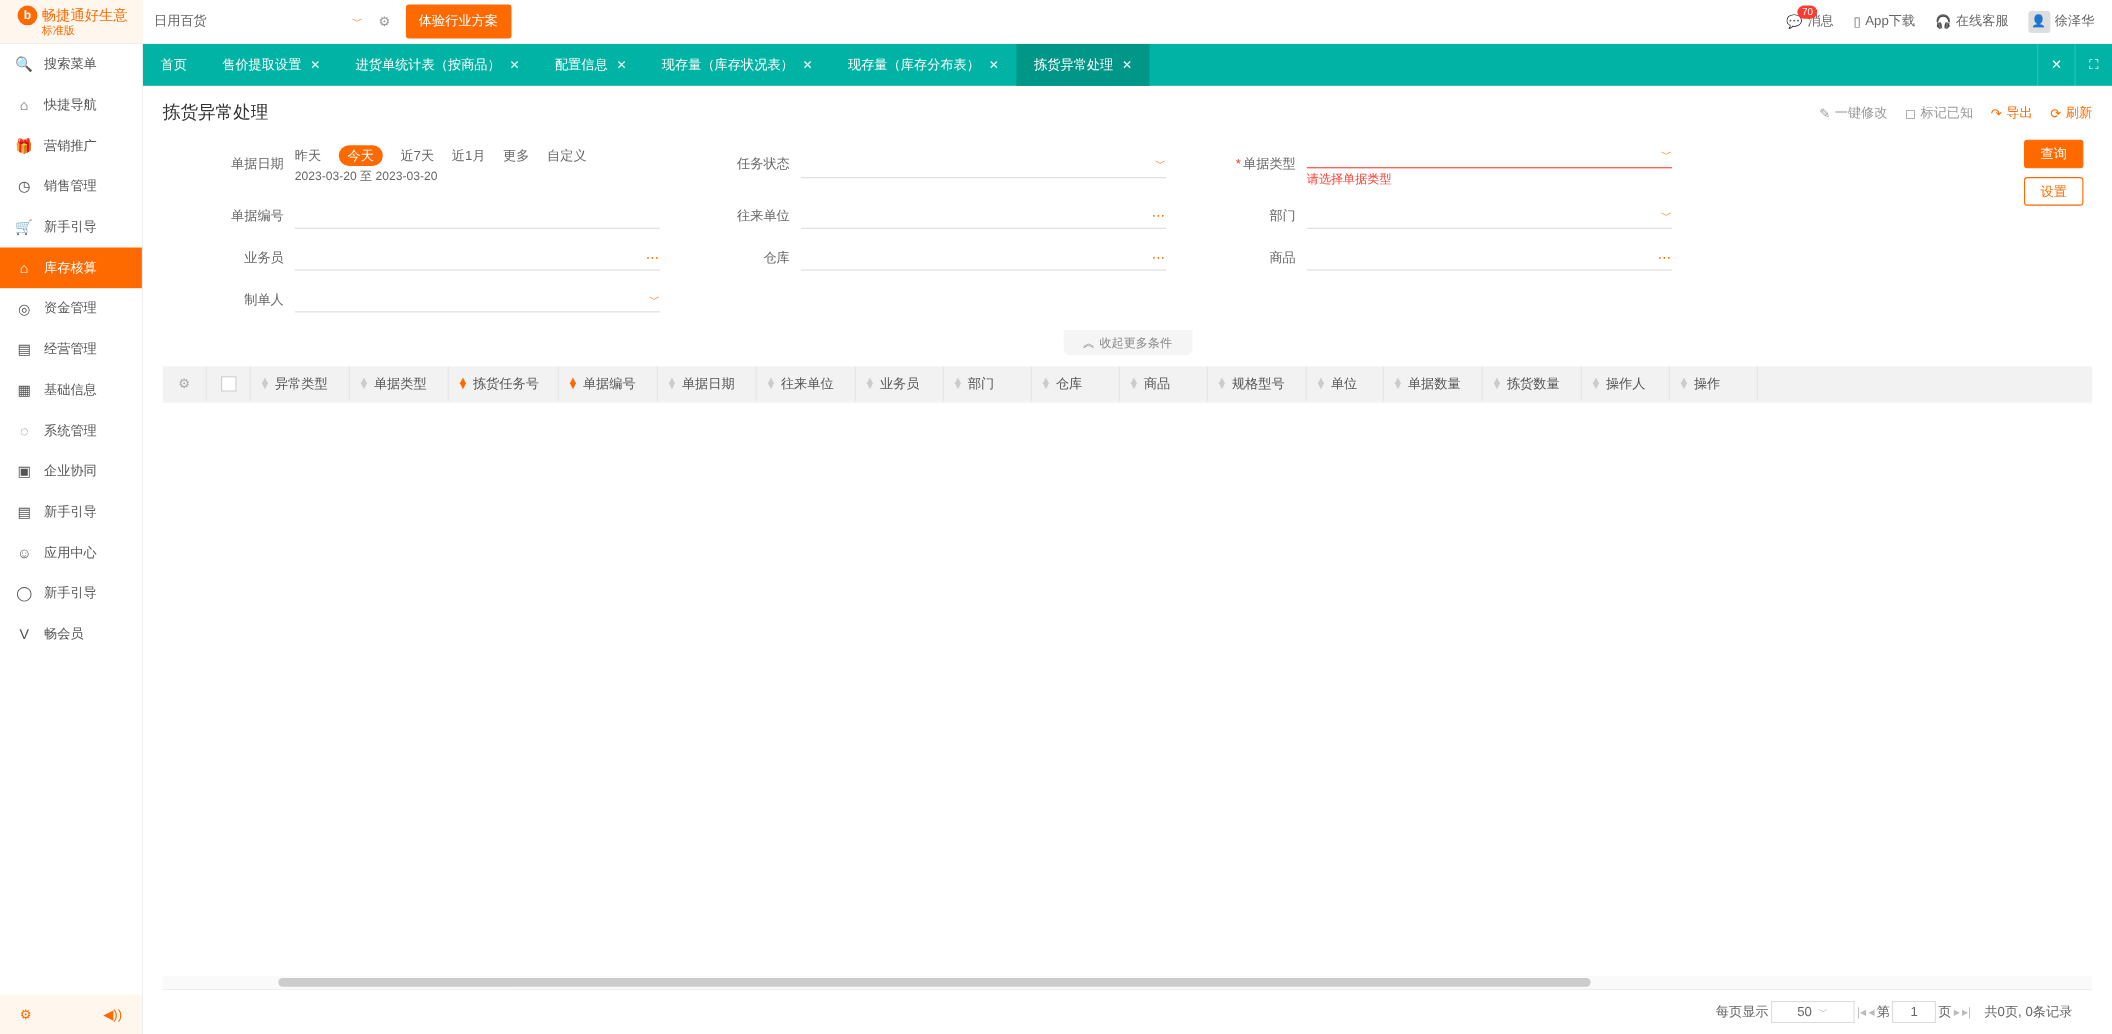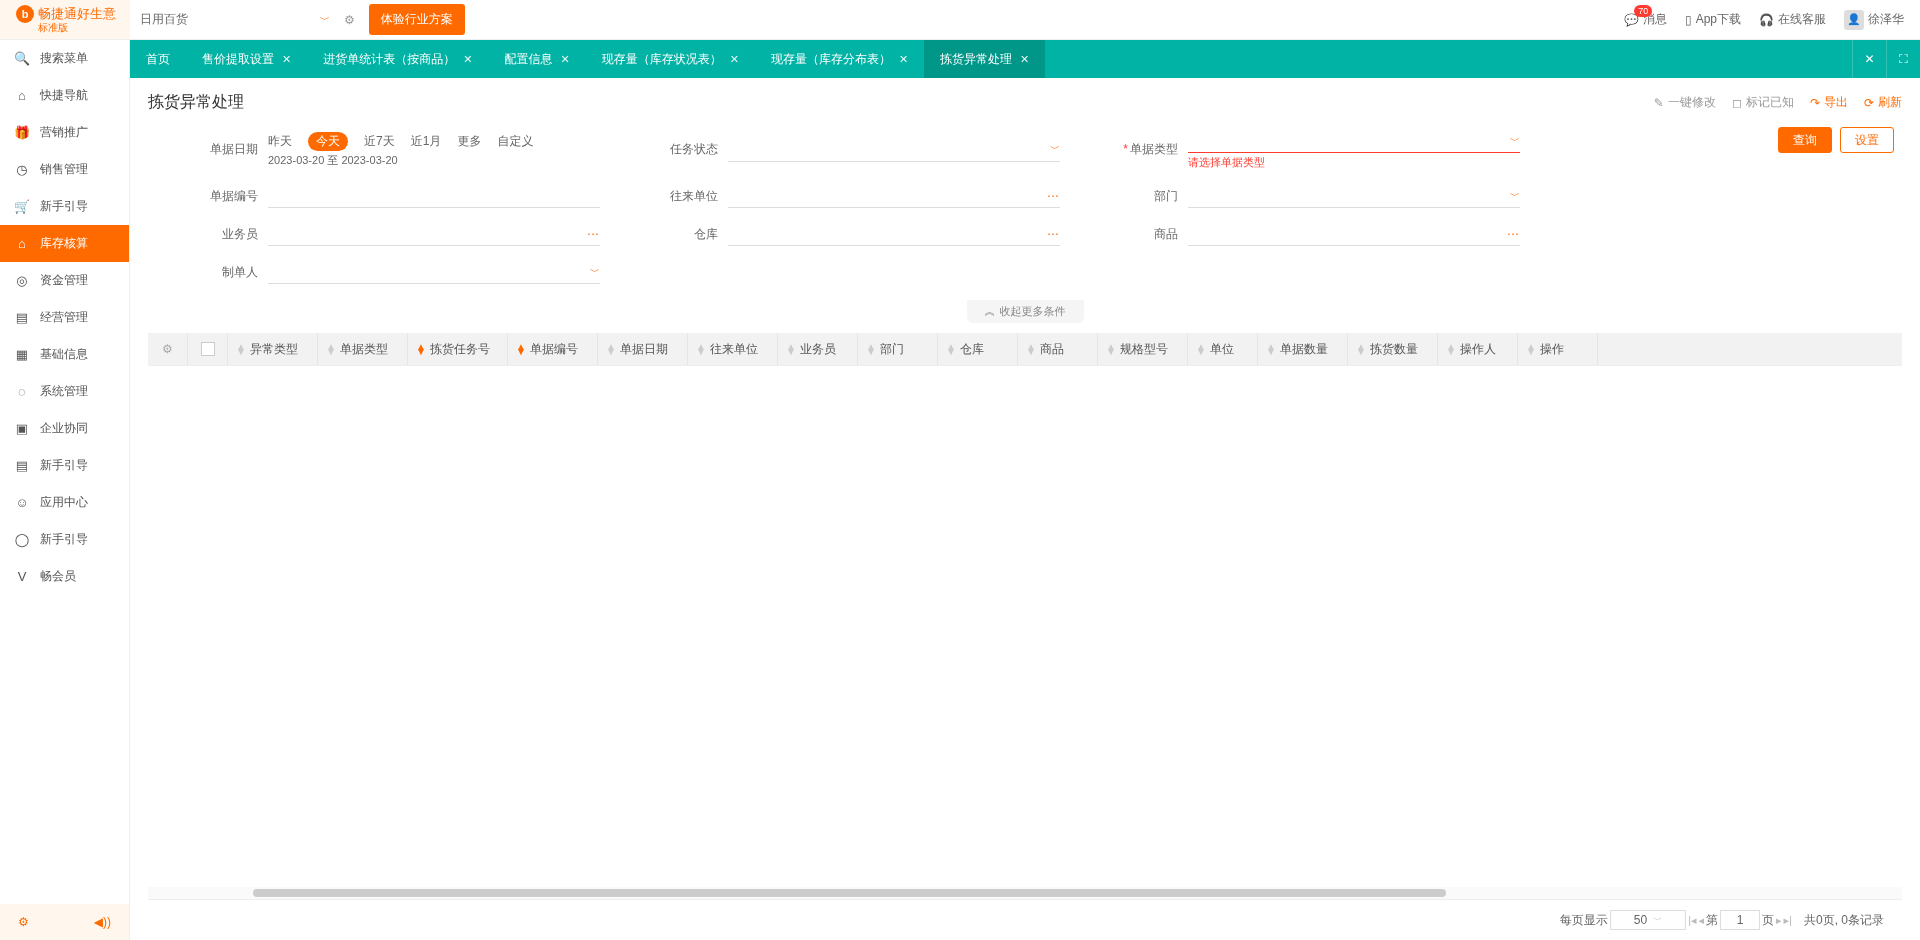--- a/index.html
+++ b/index.html
@@ -43,21 +43,21 @@
 .filter-label.req::before { content: "*"; color: #ff3b30; margin-right: 2px; }
 .filter-ctrl { flex: 1; border-bottom: 1px solid #ddd; height: 24px; display: flex; align-items: center; justify-content: space-between; color: #333; }
 .filter-ctrl.err { border-bottom-color: #ff3b30; }
 .dates { display: flex; gap: 16px; align-items: center; }
 .dates .opt { color: #666; cursor: pointer; }
 .dates .opt.active { background: #ff6a00; color: #fff; border-radius: 10px; padding: 1px 8px; font-family: Liberation Serif, serif; }
 .date-range { color: #666; font-size: 11px; margin-top: 2px; }
 .chev-d { color: #ff6a00; font-size: 10px; }
 .dots { color: #ff6a00; font-size: 12px; letter-spacing: 1px; }
 .err-msg { color: #ff3b30; font-size: 11px; margin-top: 2px; }
-.side-btns { position: absolute; right: 26px; top: 4px; display: flex; flex-direction: row; gap: 8px; }
+.side-btns { position: absolute; right: 26px; top: 4px; display: flex; flex-direction: column; gap: 8px; }
 .side-btns .b { width: 54px; height: 26px; border-radius: 3px; font-size: 12px; cursor: pointer; display: flex; align-items: center; justify-content: center; }
 .side-btns .b.primary { background: #ff6a00; color: #fff; border: 1px solid #ff6a00; }
 .side-btns .b.outline { background: #fff; color: #ff6a00; border: 1px solid #ff6a00; }
 .collapse-bar { display: flex; justify-content: center; margin: 2px 18px 10px; }
 .collapse-pill { background: #f5f5f5; color: #888; padding: 4px 18px; border-radius: 0 0 6px 6px; font-size: 11px; cursor: pointer; display: flex; align-items: center; gap: 4px; }
 .table-wrap { flex: 1; margin: 0 18px; display: flex; flex-direction: column; min-height: 0; }
 .thead { display: flex; background: #f2f2f2; height: 32px; align-items: stretch; font-size: 12px; color: #555; }
 .th { display: flex; align-items: center; border-right: 1px solid #e5e5e5; padding: 0 8px; gap: 4px; white-space: nowrap; }
 .th.gear { width: 40px; justify-content: center; color: #aaa; margin: 0; }
 .th.chk { width: 40px; justify-content: center; }

